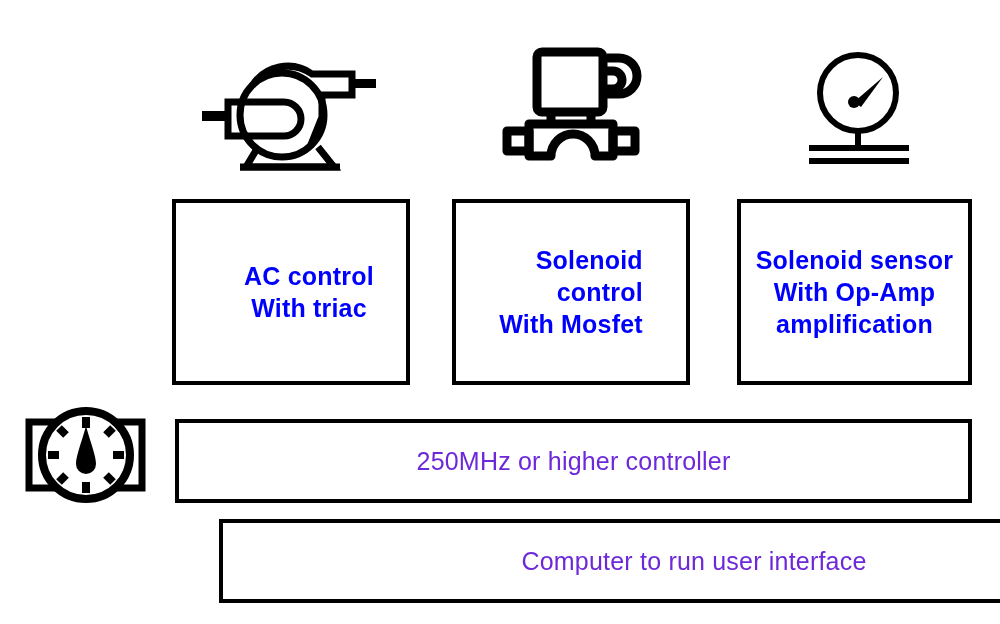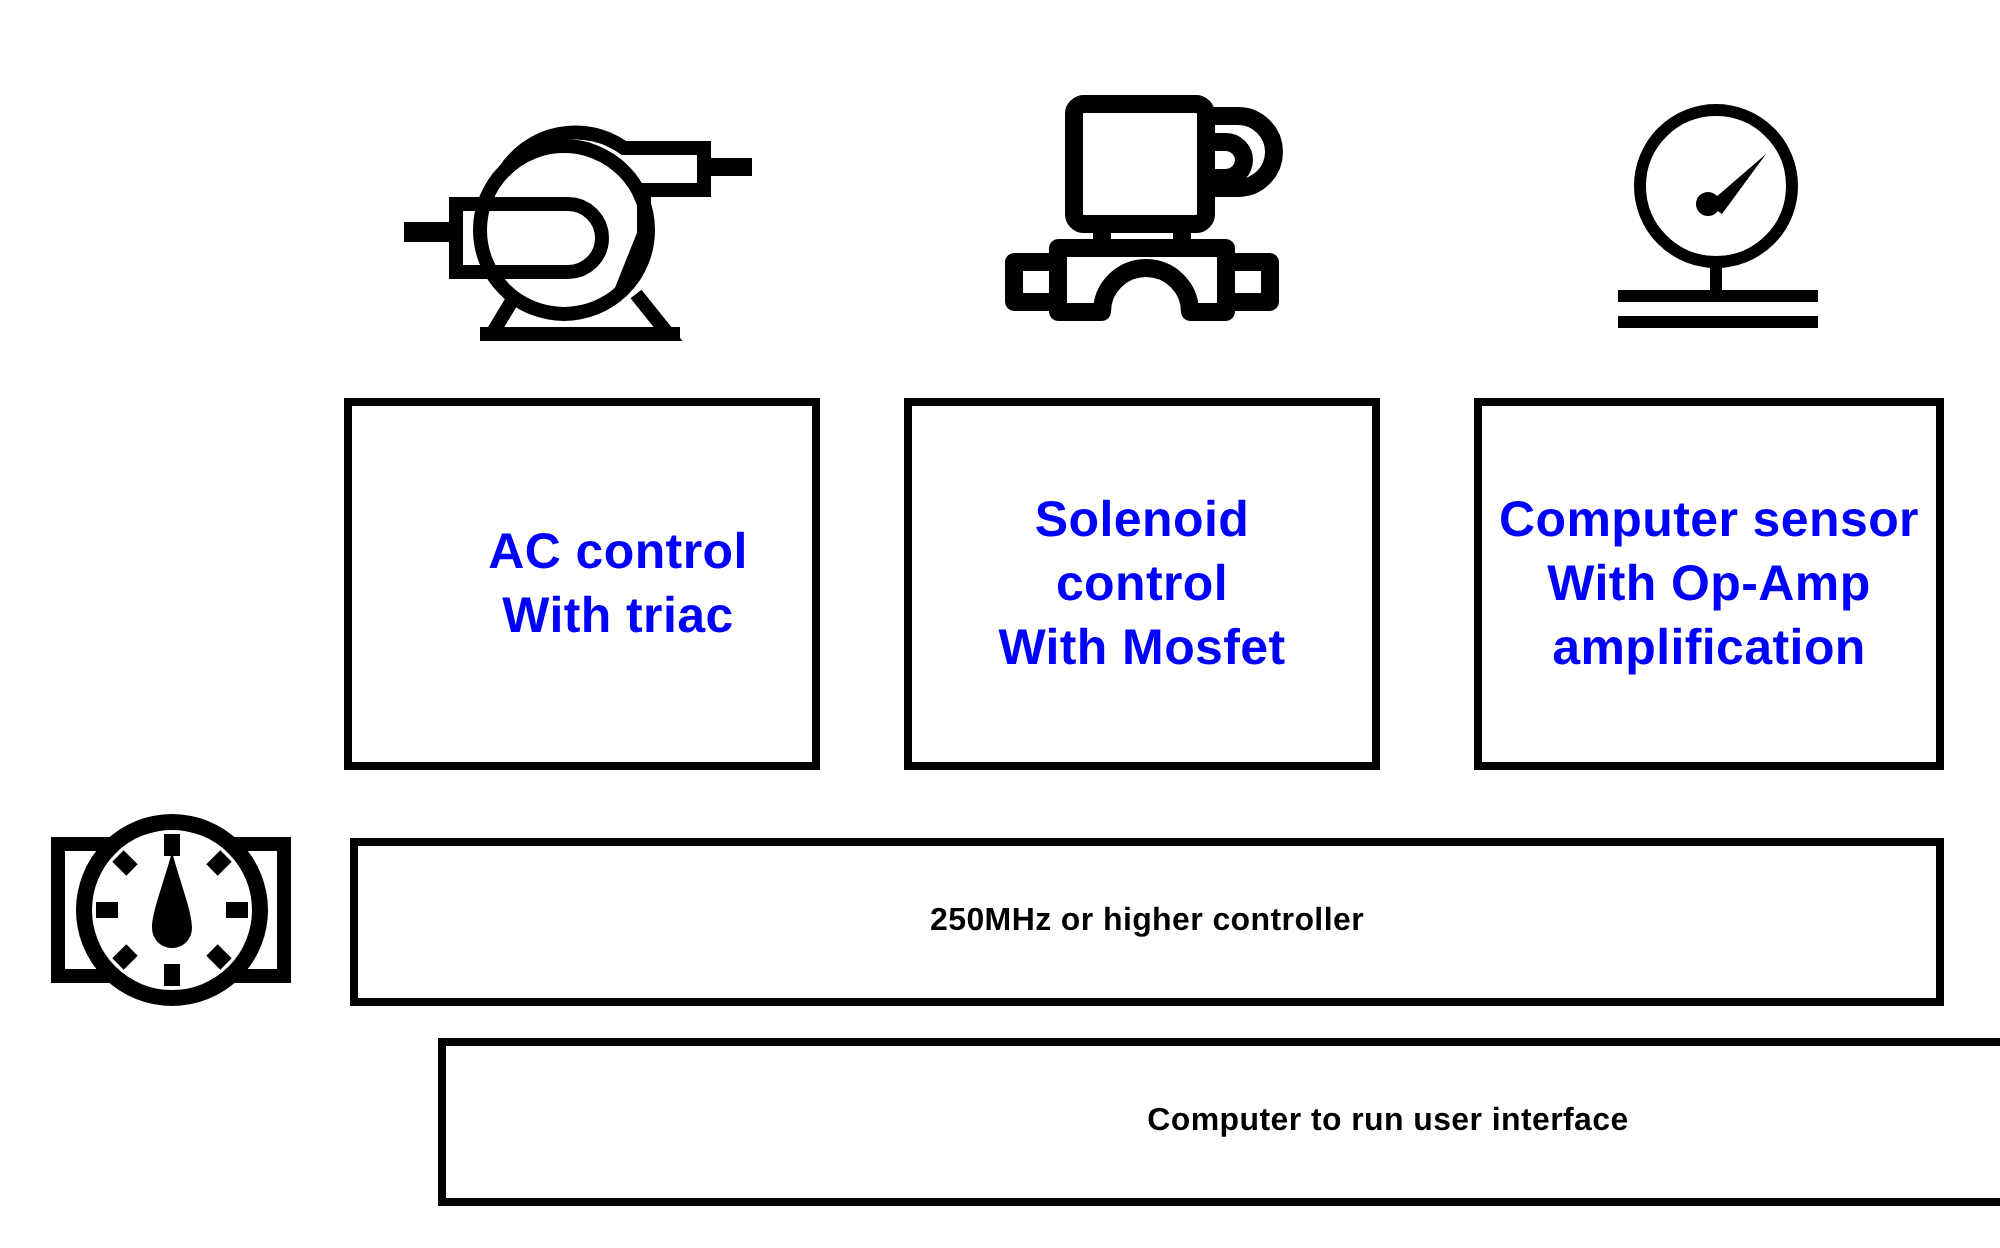--- a/index.html
+++ b/index.html
@@ -30,30 +30,30 @@
   }
   .block-label {
     color: #0000ff;
     font-weight: bold;
     font-size: 25px;
     line-height: 1.28;
     white-space: pre-line;
     letter-spacing: 0.2px;
   }
   .bar-label {
-    color: #000000;
-    font-weight: bold;
-    font-size: 16px;
+    color: #6d28d9;
+    font-weight: normal;
+    font-size: 25px;
     line-height: 1.2;
     letter-spacing: 0.2px;
   }
 
   
   #block-ac        { left: 172px; top: 199px; width: 238px; height: 186px; padding-left: 36px; }
-  #block-solenoid  { left: 452px; top: 199px; width: 238px; height: 186px; }
+  #block-solenoid  { left: 452px; top: 199px; width: 238px; height: 186px; text-align: right; }
   #block-pressure  { left: 737px; top: 199px; width: 235px; height: 186px; }
   #bar-controller  { left: 175px; top: 419px; width: 797px; height: 84px; }
   #bar-computer    { left: 175px; top: 519px; width: 950px; height: 84px; margin-left: 44px; }
 
   #icon-pump      { left: 200px; top: 55px; }
   #icon-solenoid  { left: 495px; top: 38px; }
   #icon-gauge     { left: 795px; top: 45px; }
   #icon-timer     { left: 22px;  top: 400px; }
 </style>
 </head>
@@ -148,21 +148,21 @@
 With triac</span>
   </div>
 
   <div class="block" id="block-solenoid">
     <span class="block-label">Solenoid
 control
 With Mosfet</span>
   </div>
 
   <div class="block" id="block-pressure">
-    <span class="block-label">Computer sensor
+    <span class="block-label">Solenoid sensor
 With Op-Amp
 amplification</span>
   </div>
 
   <div class="block" id="bar-controller">
     <span class="bar-label">250MHz or higher controller</span>
   </div>
 
   <div class="block" id="bar-computer">
     <span class="bar-label">Computer to run user interface</span>

